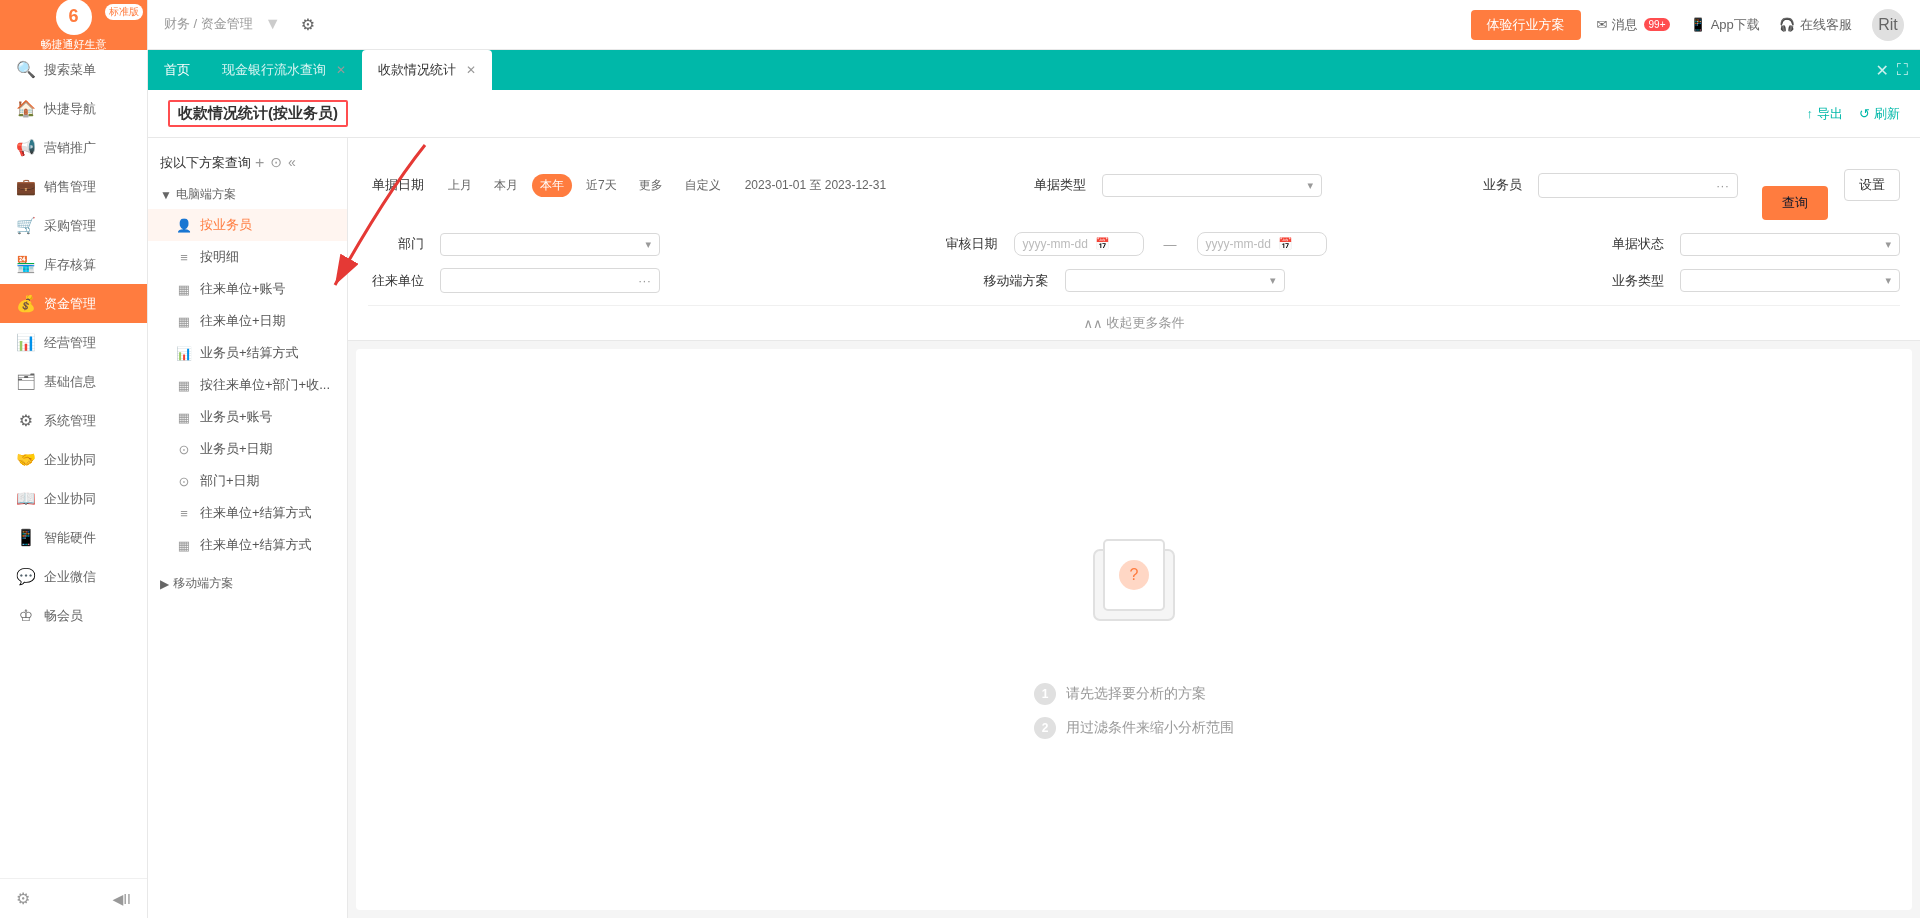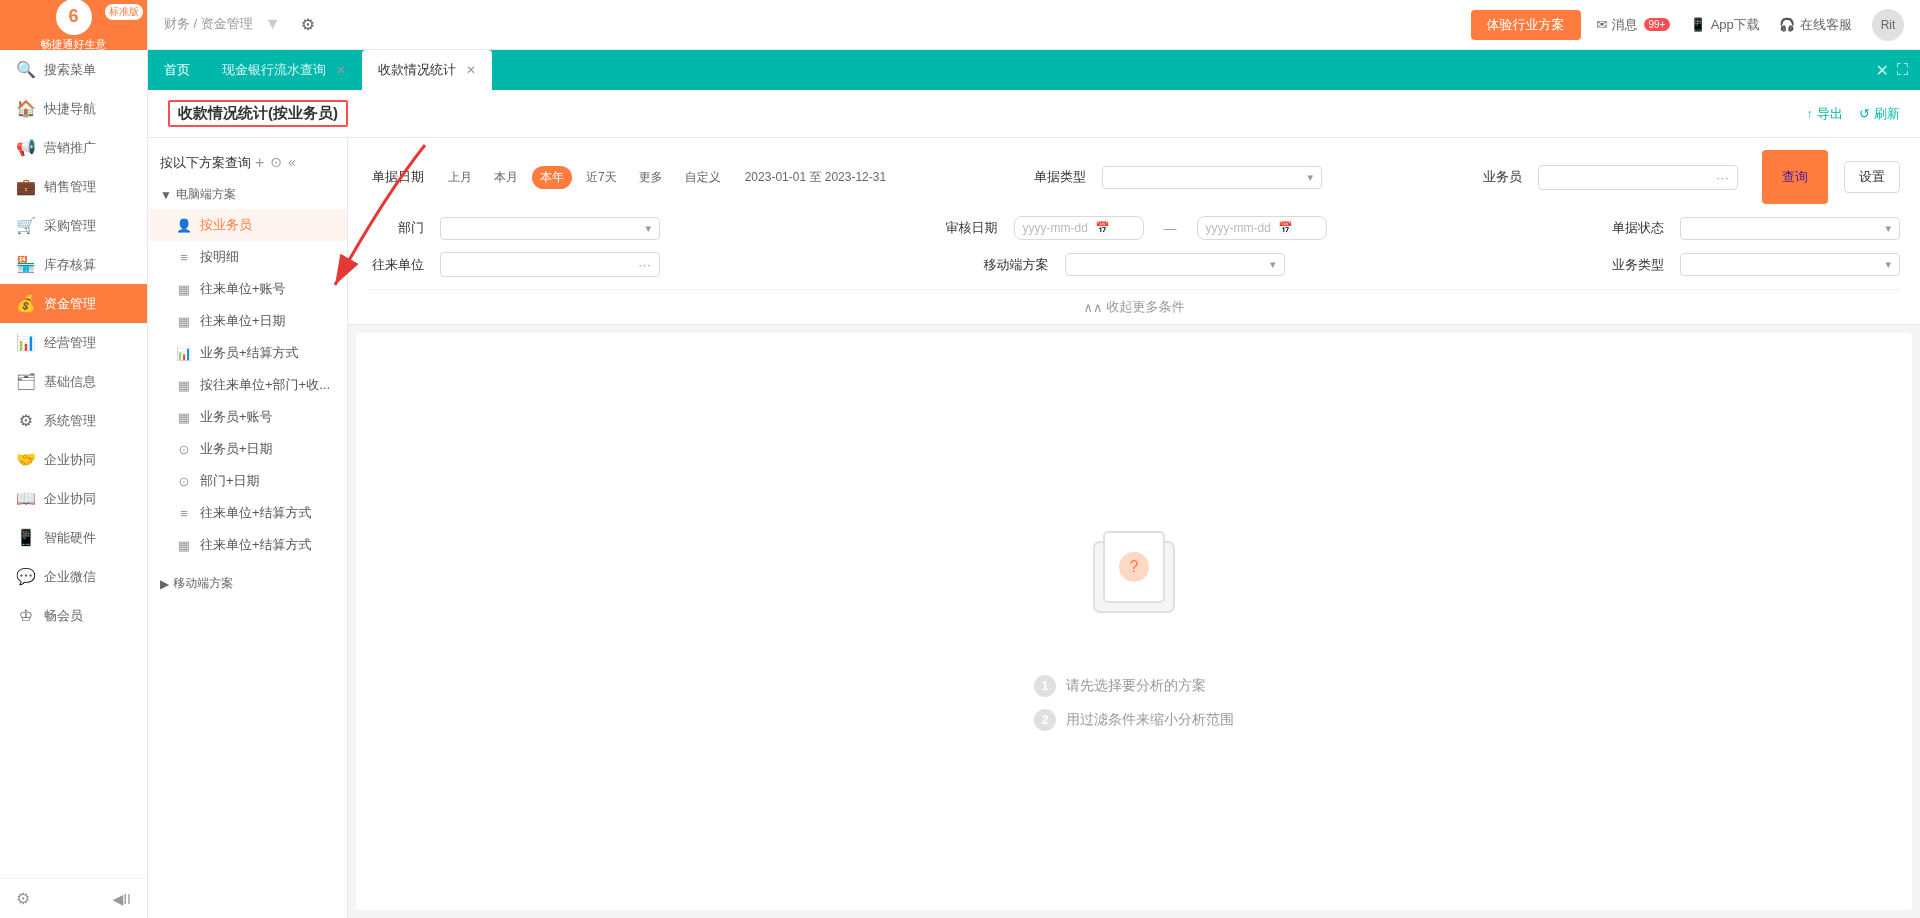--- a/index.html
+++ b/index.html
@@ -251,21 +251,21 @@
         <span class="topbar-badge">99+</span>
       </div>
       <div class="topbar-right-item">
         <span>📱</span>
         <span>App下载</span>
       </div>
       <div class="topbar-right-item">
         <span>🎧</span>
         <span>在线客服</span>
       </div>
-      <div class="topbar-user" style="display:flex;align-items:center;justify-content:center;font-size:12px;color:#666;">
+      <div class="topbar-user" style="display:flex;align-items:center;justify-content:center;font-size:16px;color:#666;">
         <span>Rit</span>
       </div>
     </div>
   </div>
 
   <div class="tabbar">
     <div class="tab home">
       <span>首页</span>
     </div>
     <div class="tab" style="color:rgba(255,255,255,0.85);">
@@ -393,21 +393,21 @@
           </div>
 
           <span style="flex:1;"></span>
 
           <span class="filter-label">业务员</span>
           <div class="filter-select" style="min-width:200px;">
             <span style="color:#bbb;"></span>
             <span style="color:#999;">···</span>
           </div>
 
-          <button style="background:#ff7c3f;color:#4c1d95;border:none;border-radius:4px;padding:18px 20px;font-size:13px;cursor:pointer;margin-left:8px;">查询</button>
+          <button style="background:#ff7c3f;color:#0f172a;border:none;border-radius:4px;padding:8px 20px;font-size:13px;cursor:pointer;margin-left:8px;margin-top:36px;">查询</button>
           <button style="background:#fff;color:#333;border:1px solid #d9d9d9;border-radius:4px;padding:6px 14px;font-size:13px;cursor:pointer;">设置</button>
         </div>
 
         <div class="filter-row">
           <span class="filter-label">部门</span>
           <div class="filter-select" style="min-width:220px;">
             <span style="color:#bbb;"></span>
             <span class="arrow">▾</span>
           </div>
 

